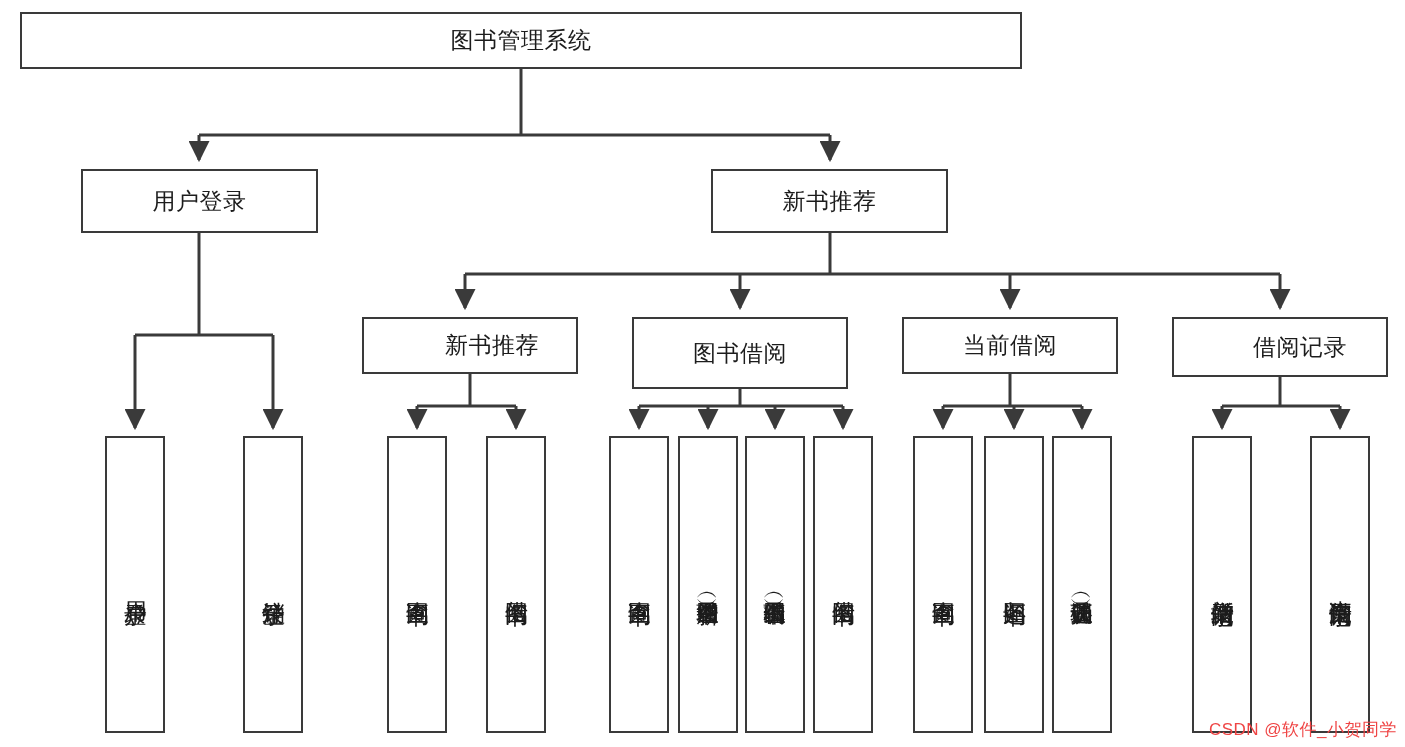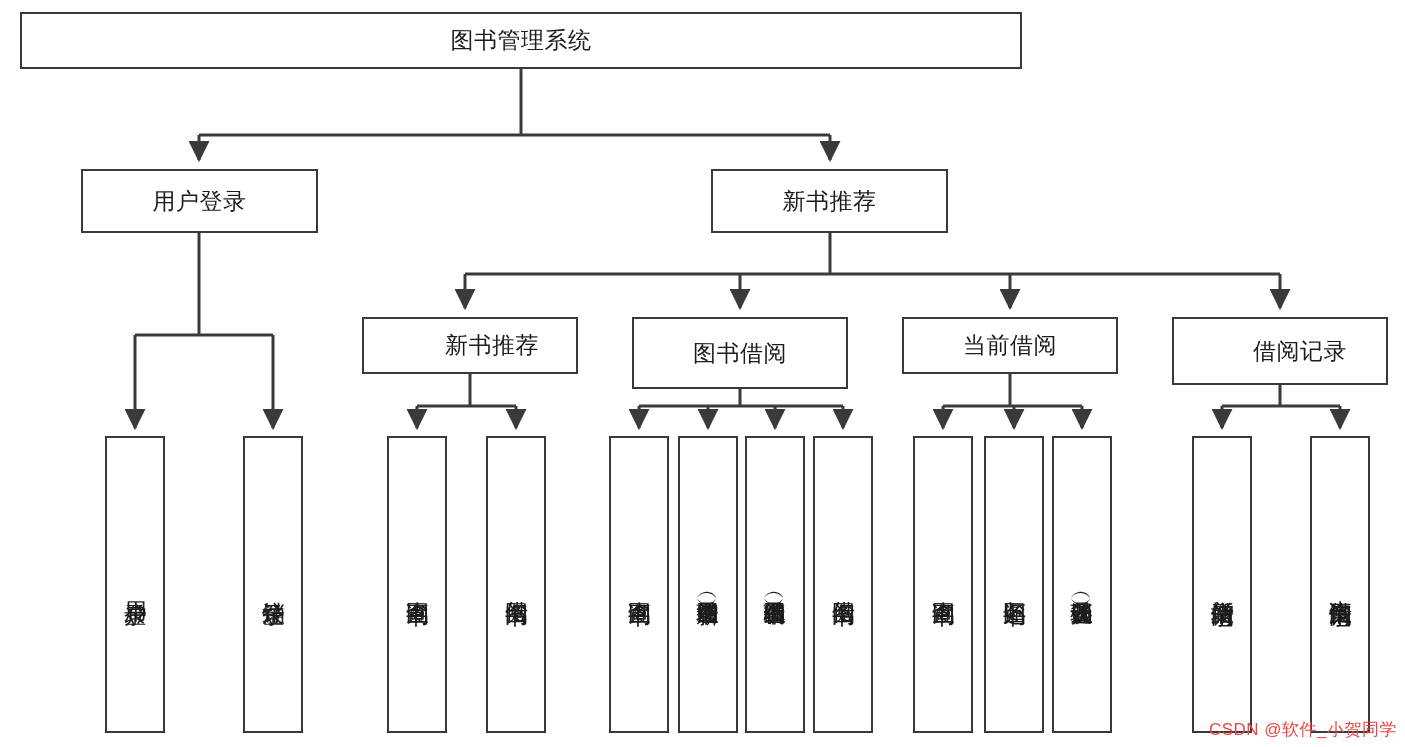--- a/index.html
+++ b/index.html
@@ -143,21 +143,21 @@
 
   <div class="node-box" id="node-l3-0" style="left: 362px; top: 317px; width: 216px; height: 57px; padding-left: 44px;">
     <span class="node-label">新书推荐</span>
   </div>
   <div class="node-box" id="node-l3-1" style="left: 632px; top: 317px; width: 216px; height: 72px;">
     <span class="node-label">图书借阅</span>
   </div>
   <div class="node-box" id="node-l3-2" style="left: 902px; top: 317px; width: 216px; height: 57px;">
     <span class="node-label">当前借阅</span>
   </div>
-  <div class="node-box" id="node-l3-3" style="left: 1172px; top: 317px; width: 216px; height: 68px; padding-left: 40px;">
+  <div class="node-box" id="node-l3-3" style="left: 1172px; top: 317px; width: 216px; height: 60px; padding-left: 40px;">
     <span class="node-label">借阅记录</span>
   </div>
 
   <div id="leaf-container">
       <div class="leaf-box" style="left: 105px; top: 436px; width: 60px; height: 297px;">
         <span class="leaf-label">用户登录</span>
       </div>
       <div class="leaf-box" style="left: 243px; top: 436px; width: 60px; height: 297px;">
         <span class="leaf-label">注销登录</span>
       </div>

